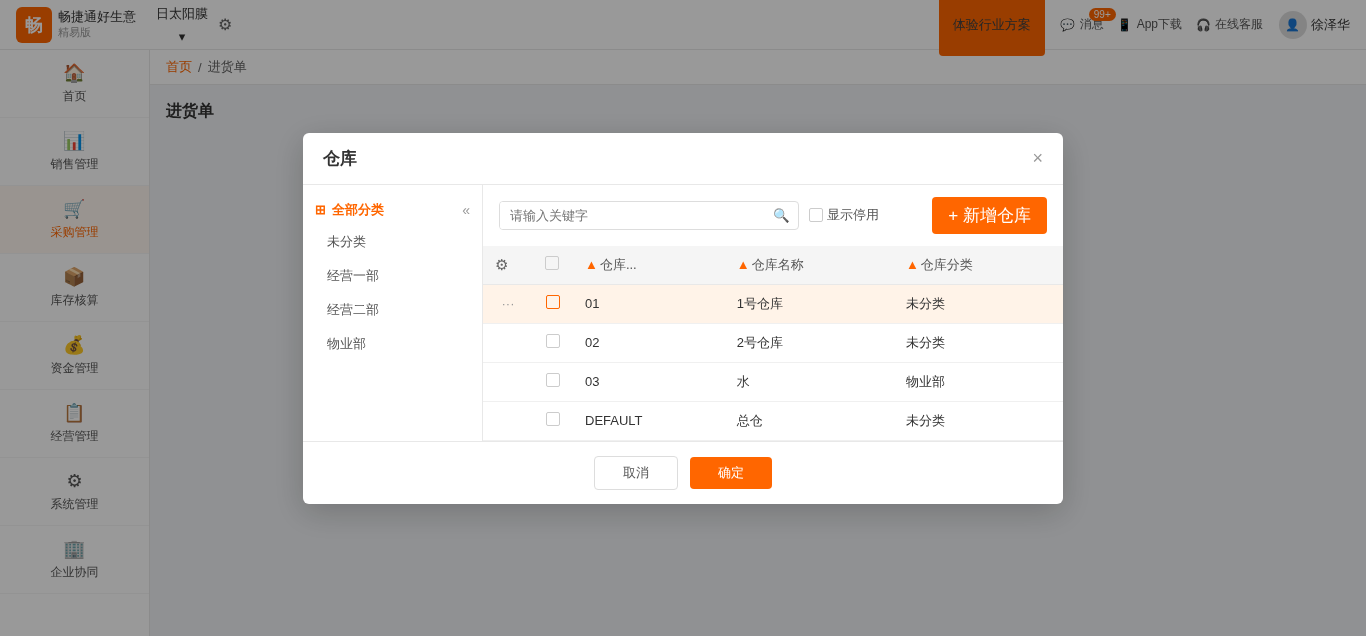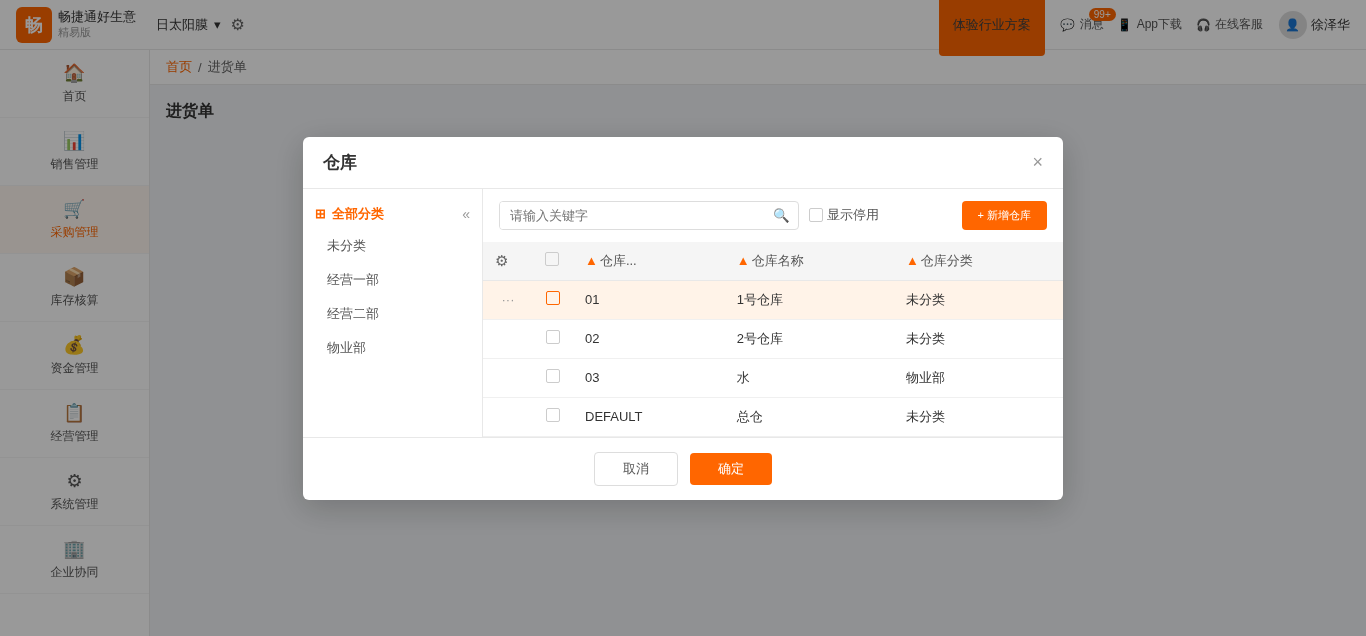--- a/index.html
+++ b/index.html
@@ -26,21 +26,21 @@
       background: #f60;
       border-radius: 6px;
       display: flex; align-items: center; justify-content: center;
       color: #fff; font-weight: bold; font-size: 18px;
       margin-right: 6px;
     }
     .brand-text { font-size: 13px; color: #333; line-height: 1.3; }
     .brand-sub { font-size: 11px; color: #999; }
     .store-selector {
       display: flex; align-items: center; gap: 6px;
-      color: #333; font-size: 13px; cursor: pointer; margin-right: 10px;
+      color: #333; font-size: 13px; cursor: pointer; margin-right: 10px; flex-direction: column;
     }
     .header-actions { display: flex; align-items: center; gap: 16px; margin-left: auto; }
     .trial-btn {
       background: #f60; color: #404040; border: none; border-radius: 4px;
       padding: 22px 14px; cursor: pointer; font-size: 13px;
     }
     .header-icon-group { display: flex; align-items: center; gap: 14px; }
     .header-icon-item { display: flex; align-items: center; gap: 4px; color: #555; cursor: pointer; font-size: 12px; position: relative; }
     .badge {
       background: #f60; color: #fff; border-radius: 10px;
@@ -124,21 +124,21 @@
       overflow: hidden; flex: 1; max-width: 300px;
     }
     .search-input {
       border: none; outline: none; padding: 6px 10px; font-size: 13px; flex: 1; color: #999;
     }
     .search-btn { background: none; border: none; padding: 6px 8px; cursor: pointer; color: #999; }
     .show-disabled { display: flex; align-items: center; gap: 4px; color: #555; font-size: 13px; cursor: pointer; font-family: Liberation Mono, monospace; }
     .checkbox-custom { width: 14px; height: 14px; border: 1px solid #ccc; border-radius: 2px; display: inline-block; }
     .add-btn {
       background: #f60; color: #fff; border: none; border-radius: 4px;
-      padding: 7px 16px; cursor: pointer; font-size: 11px; margin-left: auto;
+      padding: 7px 16px; cursor: pointer; font-size: 17px; margin-left: auto;
       white-space: nowrap;
     }
 
     
     .data-table { width: 100%; border-collapse: collapse; }
     .data-table thead tr { background: #f5f5f5; }
     .data-table th {
       padding: 10px 12px; text-align: left; font-size: 13px; color: #555;
       font-weight: normal; border-bottom: 1px solid #e8e8e8; white-space: nowrap;
     }

